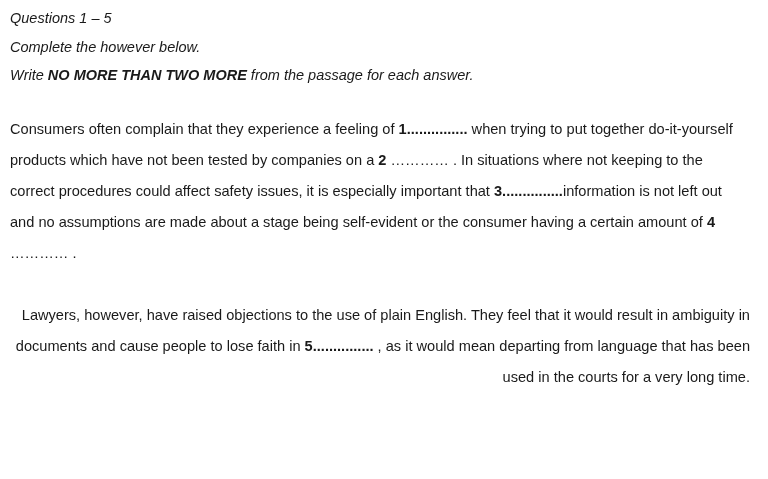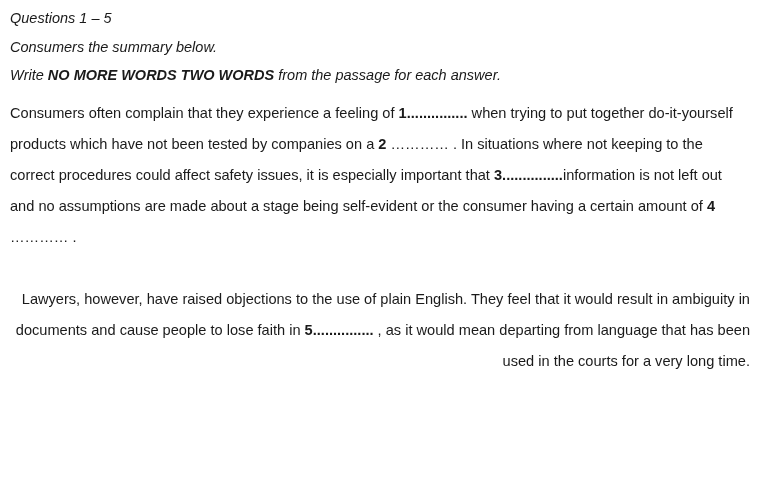--- a/index.html
+++ b/index.html
@@ -32,42 +32,42 @@
     white-space: nowrap;
   }
   .instructions .line.l1 { padding-top: 5px; }
   .instructions b {
     font-weight: bold;
     font-style: italic;
   }
   .body-text {
     font-size: 14.6px;
     line-height: 31px;
-    margin-top: 8px;
+    margin-top: 24px;
   }
   .para {
     margin: 0;
   }
   .para.second {
     margin-top: 31px;
     text-align: right;
   }
   .para .num {
     font-weight: bold;
   }
 </style>
 </head>
 <body>
 
 <div class="page">
 
   <div class="instructions">
     <div class="line l1">Questions 1 – 5</div>
-    <div class="line">Consumers the summary below.</div>
-    <div class="line"><span>Write </span><b>NO MORE WORDS TWO WORDS</b><span> from the passage for each answer.</span></div>
+    <div class="line">Complete the however below.</div>
+    <div class="line"><span>Write </span><b>NO MORE THAN TWO MORE</b><span> from the passage for each answer.</span></div>
   </div>
 
   <div class="body-text">
     <p class="para first"><span>Consumers often complain that they experience a feeling of </span><span class="num">1</span><span class="num">...............</span><span> when trying to put together do-it-yourself products which have not been tested by companies on a </span><span class="num">2</span><span> …………</span><span> . In situations where not keeping to the correct procedures could affect safety issues, it is especially important that </span><span class="num">3</span><span class="num">...............</span><span>information is not left out and no assumptions are made about a stage being self-evident or the consumer having a certain amount of </span><span class="num">4</span><span> …………</span><span> .</span></p>
 
     <p class="para second"><span>Lawyers, however, have raised objections to the use of plain English. They feel that it would result in ambiguity in documents and cause people to lose faith in </span><span class="num">5</span><span class="num">...............</span><span> , as it would mean departing from language that has been used in the courts for a very long time.</span></p>
   </div>
 
 </div>
 

